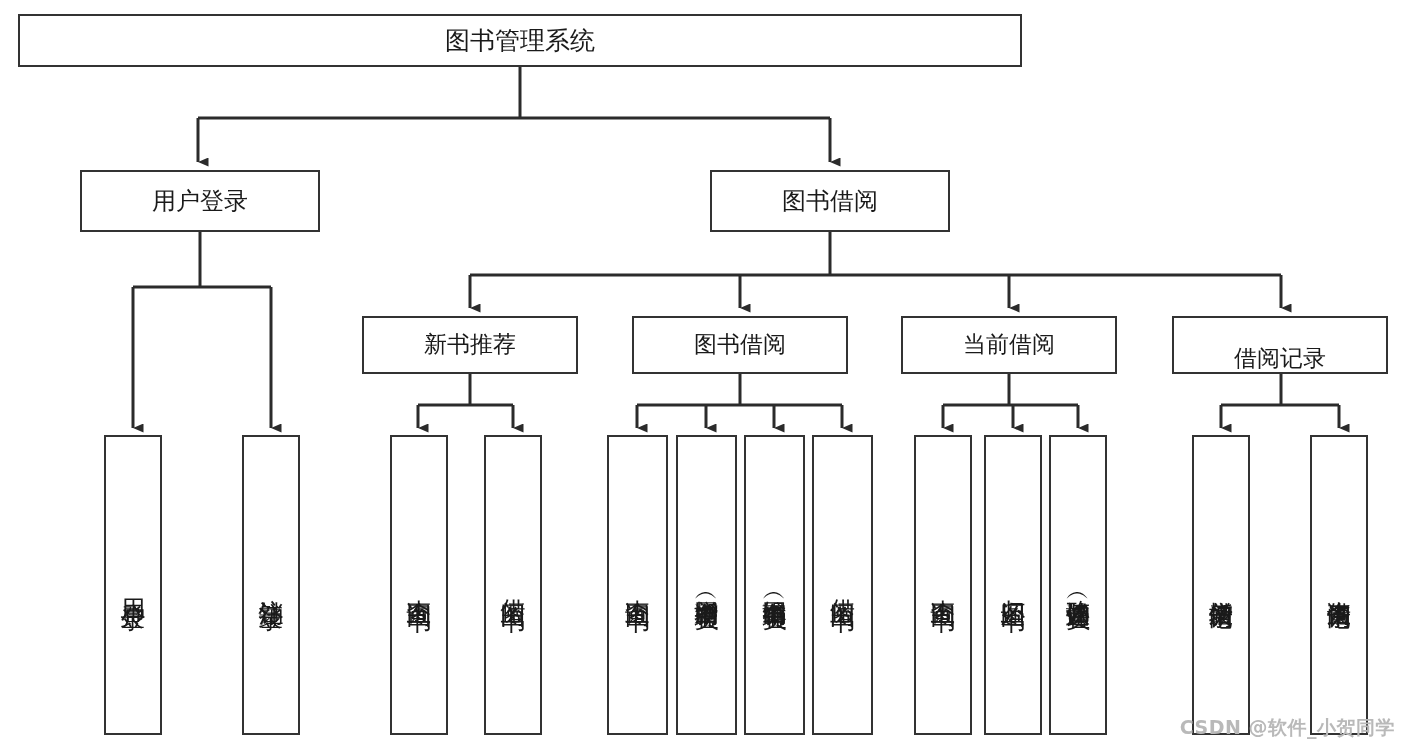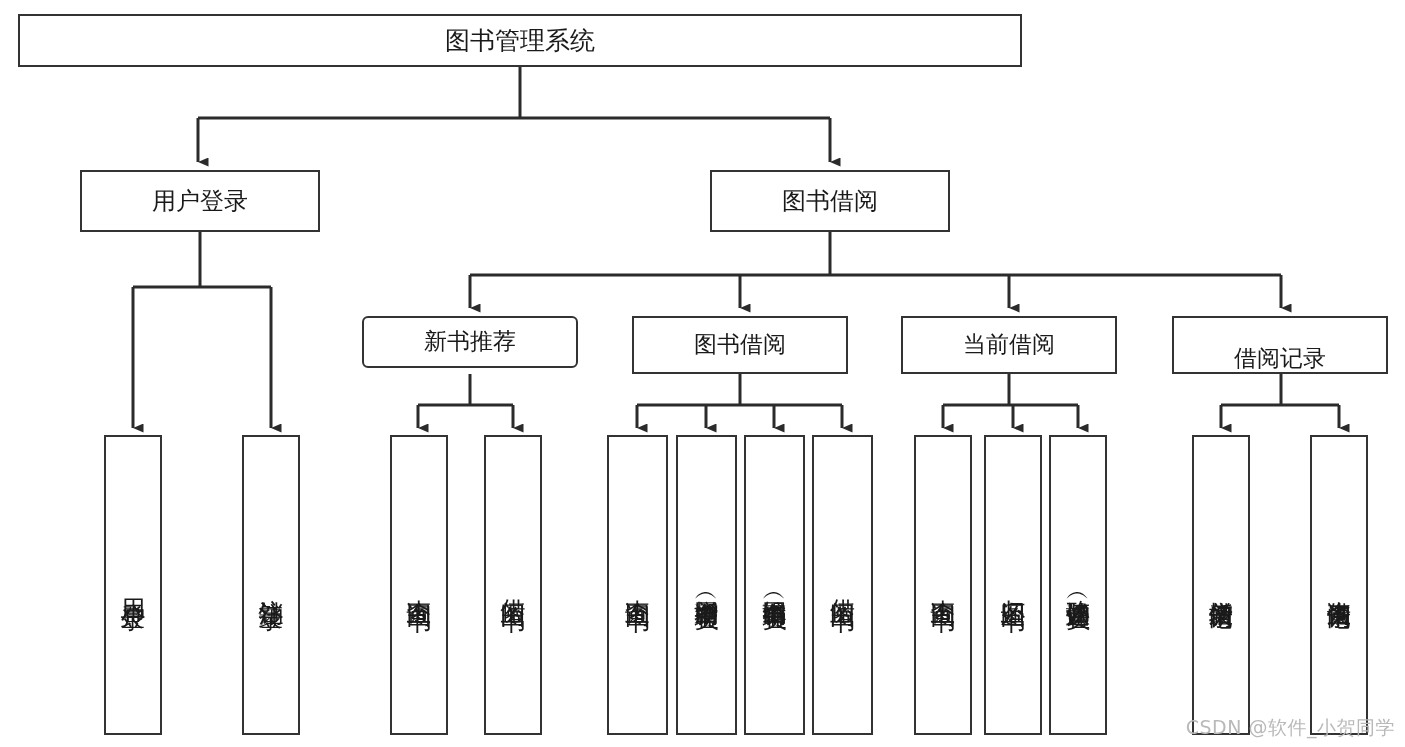--- a/index.html
+++ b/index.html
@@ -76,20 +76,21 @@
   #watermark {
     position: absolute;
     right: 10px;
     bottom: 6px;
     font-size: 19px;
     color: #b9b9b9;
     letter-spacing: 0.5px;
     z-index: 5;
     white-space: nowrap;
     pointer-events: none;
+    font-weight: bold;
   }
 </style>
 </head>
 <body>
 
 <div id="diagram-root">
 
   <svg id="diagram-svg" viewBox="0 0 1405 747" xmlns="http://www.w3.org/2000/svg">
     <defs>
       <marker id="arrowhead" markerWidth="9" markerHeight="11" refX="4.5" refY="10.5" orient="auto" markerUnits="userSpaceOnUse">
@@ -145,21 +146,21 @@
   </div>
 
   <div class="node level-1" style="left:80px; top:170px; width:240px; height:62px;">
     <span class="node-label">用户登录</span>
   </div>
 
   <div class="node level-1" style="left:710px; top:170px; width:240px; height:62px;">
     <span class="node-label">图书借阅</span>
   </div>
 
-  <div class="node level-2" style="left:362px; top:316px; width:216px; height:52px;border-radius:6px;">
+  <div class="node level-2" style="left:362px; top:316px; width:216px; height:58px;">
     <span class="node-label">新书推荐</span>
   </div>
 
   <div class="node level-2" style="left:632px; top:316px; width:216px; height:58px;">
     <span class="node-label">图书借阅</span>
   </div>
 
   <div class="node level-2" style="left:901px; top:316px; width:216px; height:58px;">
     <span class="node-label">当前借阅</span>
   </div>

